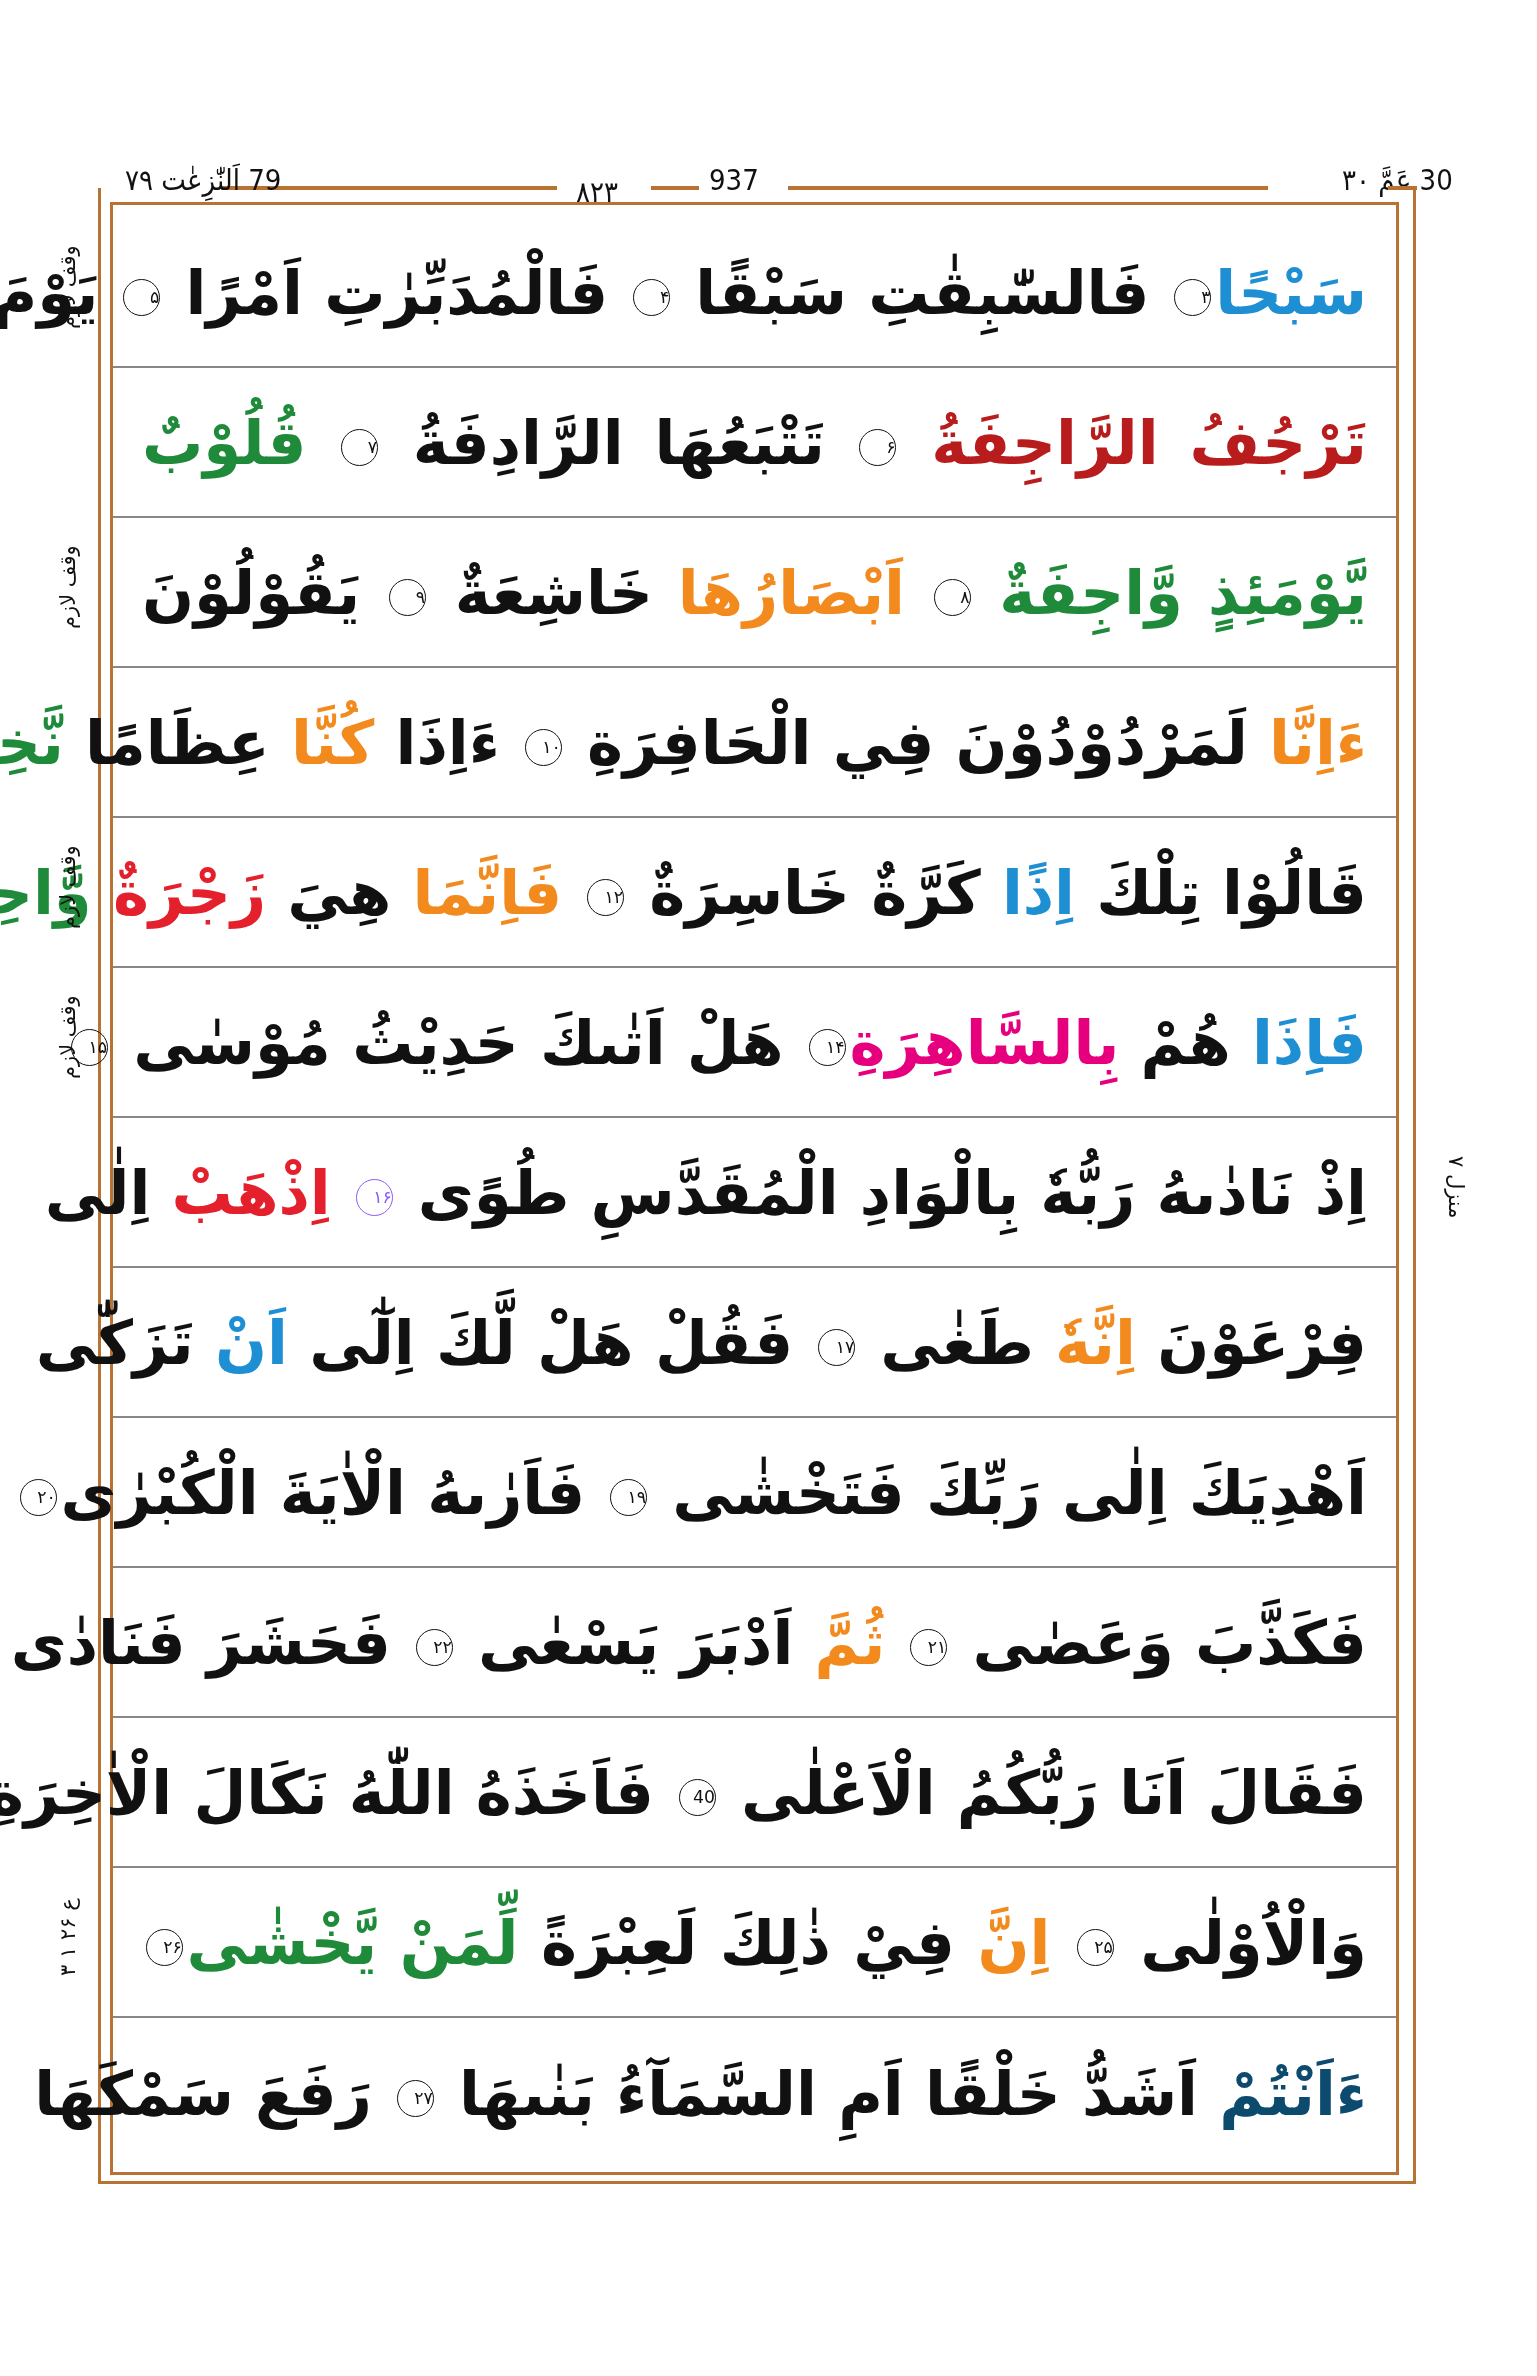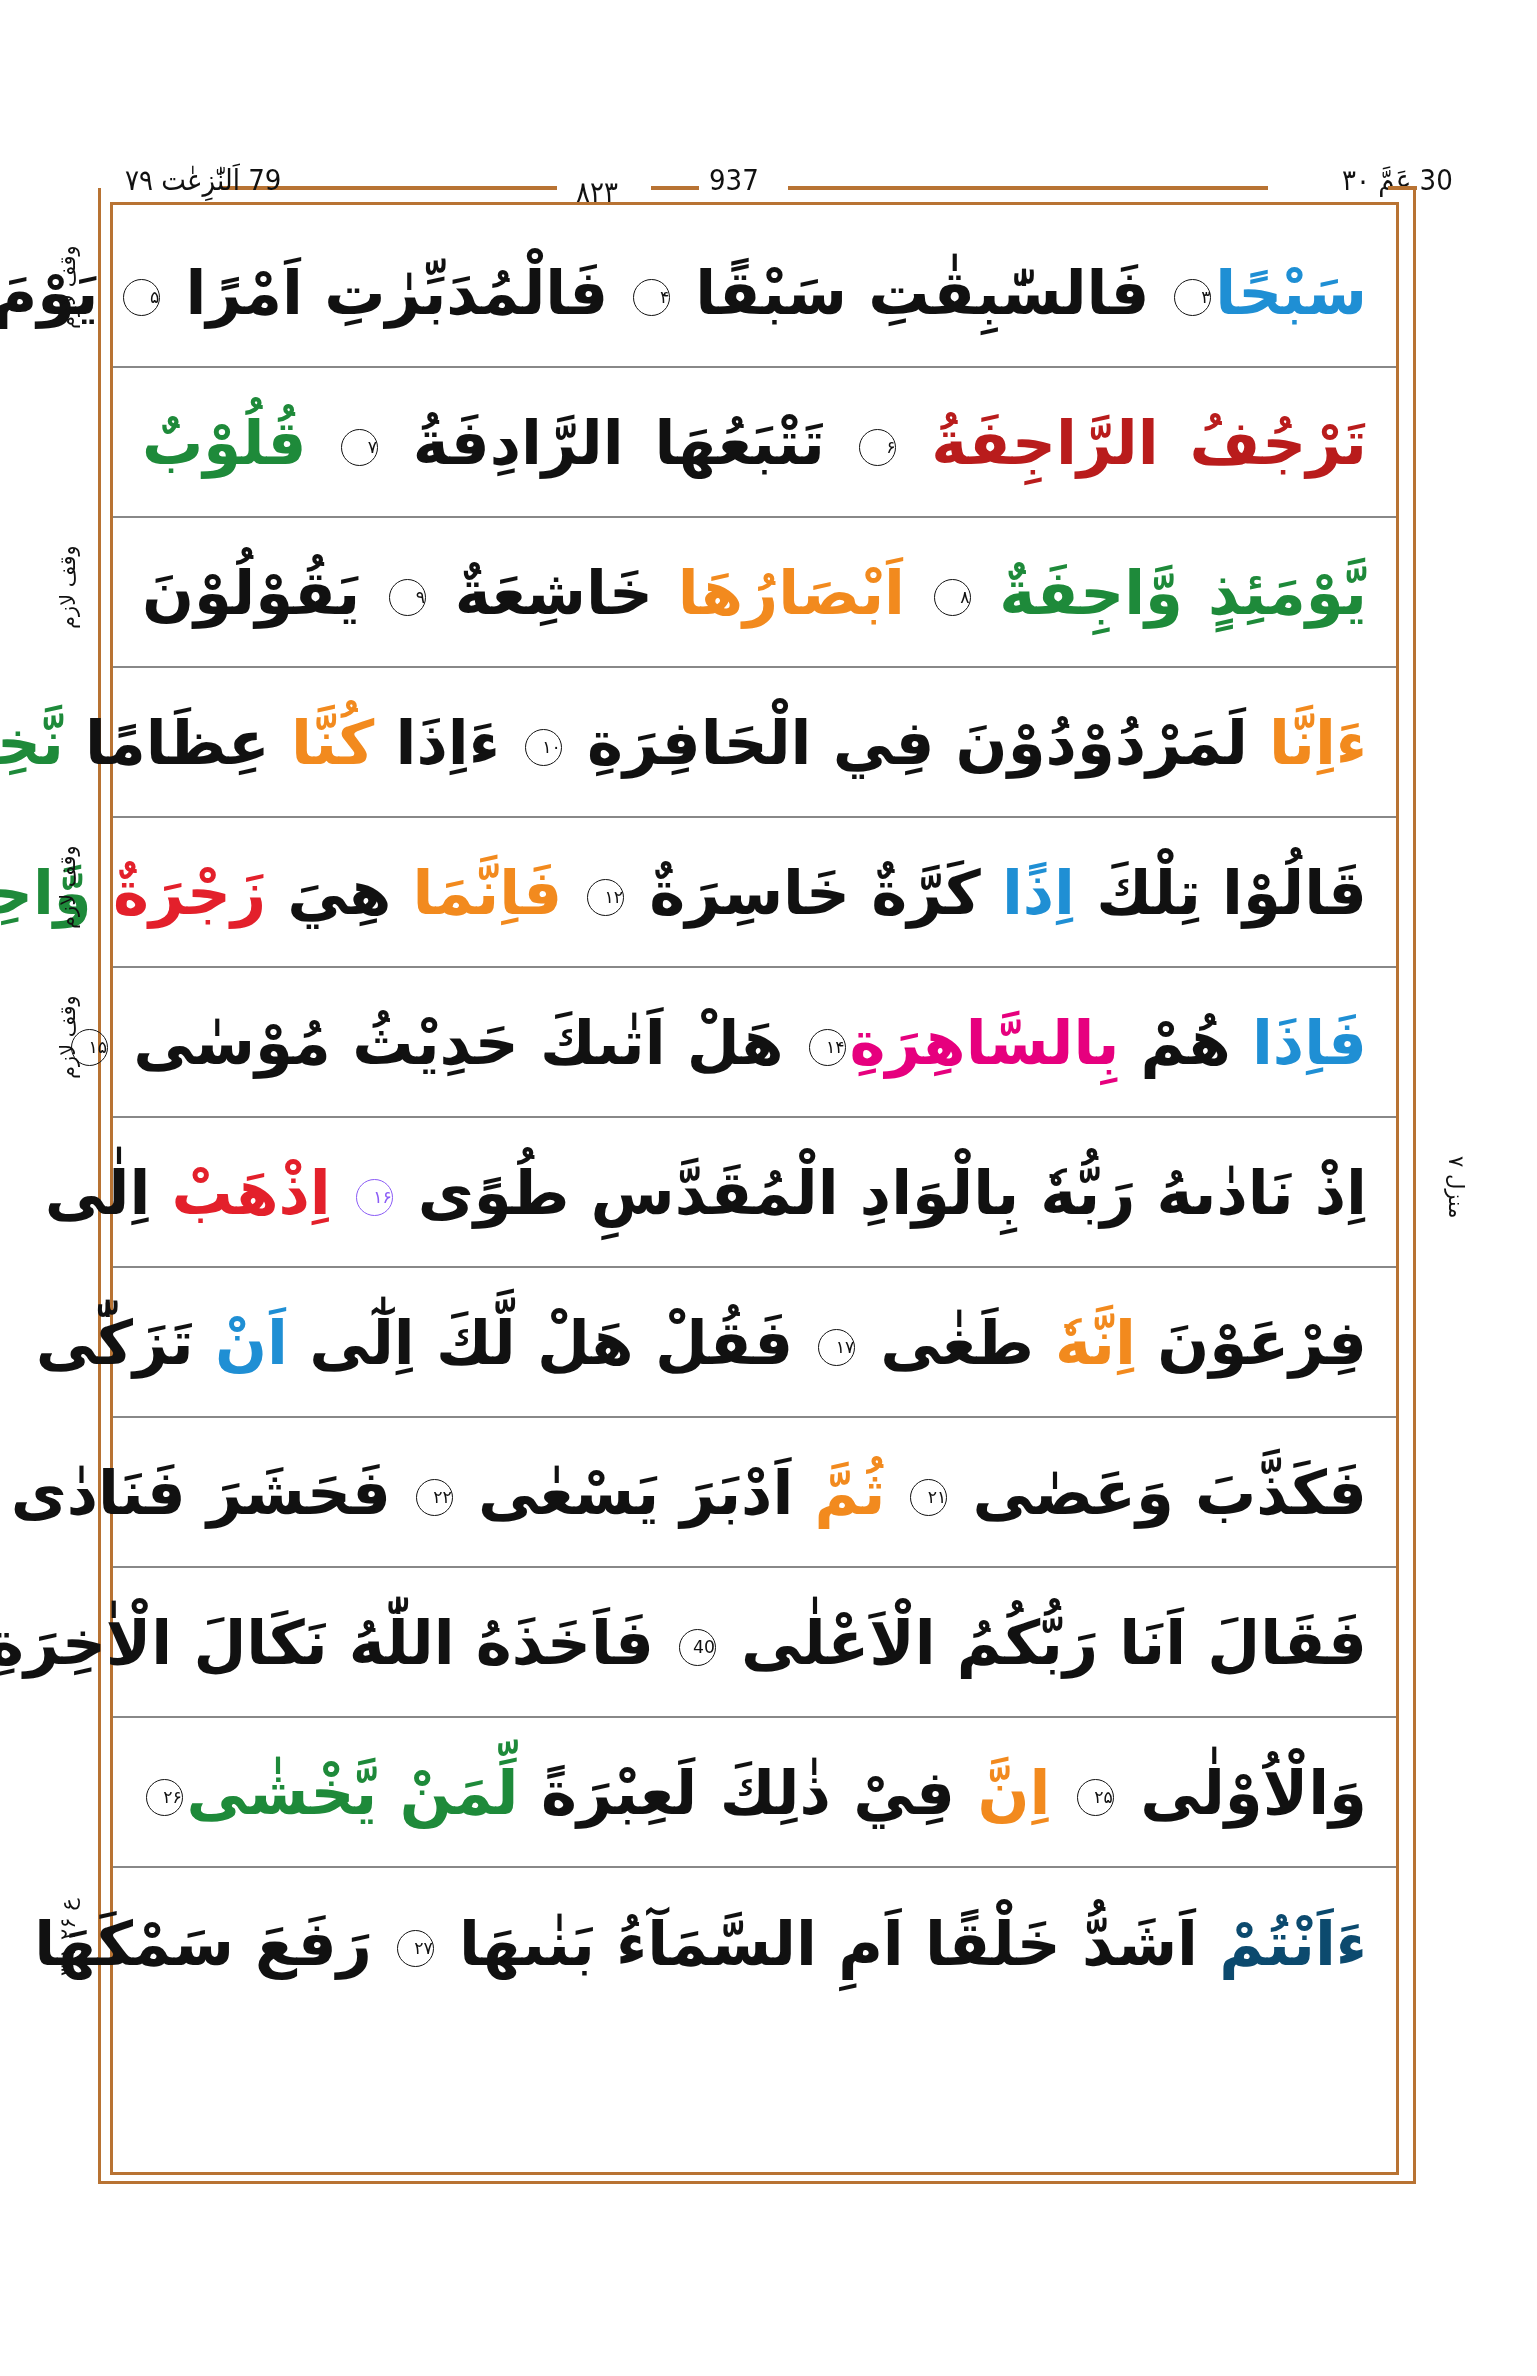--- a/index.html
+++ b/index.html
@@ -55,20 +55,23 @@
       <div class="line">
         <div class="line-text"><span class="seg" style="color: rgb(31, 143, 212);">فَاِذَا</span><span class="seg" style="color: rgb(17, 17, 17);"> هُمْ </span><span class="seg" style="color: rgb(230, 0, 126);">بِالسَّاهِرَةِ</span><span class="marker" style="color: rgb(17, 17, 17);">۱۴</span><span class="seg" style="color: rgb(17, 17, 17);"> هَلْ اَتٰىكَ حَدِيْثُ مُوْسٰى </span><span class="marker" style="color: rgb(17, 17, 17);">۱۵</span></div>
       </div>
       <div class="line">
         <div class="line-text"><span class="seg" style="color: rgb(17, 17, 17);">اِذْ نَادٰىهُ رَبُّهٗ بِالْوَادِ الْمُقَدَّسِ طُوًى </span><span class="marker" style="color: #8b5cf6;">۱۶</span><span class="seg" style="color: rgb(227, 32, 43);"> اِذْهَبْ</span><span class="seg" style="color: rgb(17, 17, 17);"> اِلٰى</span></div>
       </div>
       <div class="line">
         <div class="line-text"><span class="seg" style="color: rgb(17, 17, 17);">فِرْعَوْنَ </span><span class="seg" style="color: rgb(242, 138, 30);">اِنَّهٗ</span><span class="seg" style="color: rgb(17, 17, 17);"> طَغٰى </span><span class="marker" style="color: rgb(17, 17, 17);">۱۷</span><span class="seg" style="color: rgb(17, 17, 17);"> فَقُلْ هَلْ لَّكَ اِلٰٓى </span><span class="seg" style="color: rgb(31, 143, 212);">اَنْ</span><span class="seg" style="color: rgb(17, 17, 17);"> تَزَكّٰى </span></div>
       </div>
       <div class="line">
+        <div class="line-text"><span class="seg" style="color: rgb(17, 17, 17);">اَهْدِيَكَ اِلٰى رَبِّكَ فَتَخْشٰى </span><span class="marker" style="color: rgb(17, 17, 17);">۱۹</span><span class="seg" style="color: rgb(17, 17, 17);"> فَاَرٰىهُ الْاٰيَةَ الْكُبْرٰى</span><span class="marker" style="color: rgb(17, 17, 17);">۲۰</span></div>
+      </div>
+      <div class="line">
         <div class="line-text"><span class="seg" style="color: rgb(17, 17, 17);">فَكَذَّبَ وَعَصٰى </span><span class="marker" style="color: rgb(17, 17, 17);">۲۱</span><span class="seg" style="color: rgb(242, 138, 30);"> ثُمَّ</span><span class="seg" style="color: rgb(17, 17, 17);"> اَدْبَرَ يَسْعٰى </span><span class="marker" style="color: rgb(17, 17, 17);">۲۲</span><span class="seg" style="color: rgb(17, 17, 17);"> فَحَشَرَ فَنَادٰى </span></div>
       </div>
       <div class="line">
         <div class="line-text"><span class="seg" style="color: rgb(17, 17, 17);">فَقَالَ اَنَا رَبُّكُمُ الْاَعْلٰى </span><span class="marker" style="color: rgb(17, 17, 17);">40</span><span class="seg" style="color: rgb(17, 17, 17);"> فَاَخَذَهُ اللّٰهُ نَكَالَ الْاٰخِرَةِ</span></div>
       </div>
       <div class="line">
         <div class="line-text"><span class="seg" style="color: rgb(17, 17, 17);">وَالْاُوْلٰى </span><span class="marker" style="color: rgb(17, 17, 17);">۲۵</span><span class="seg" style="color: rgb(242, 138, 30);"> اِنَّ</span><span class="seg" style="color: rgb(17, 17, 17);"> فِيْ ذٰلِكَ </span><span class="seg" style="color: rgb(17, 17, 17);">لَعِبْرَةً</span><span class="seg" style="color: rgb(30, 138, 58);"> لِّمَنْ يَّخْشٰى</span><span class="marker" style="color: rgb(17, 17, 17);">۲۶</span></div>
       </div>
       <div class="line">
         <div class="line-text"><span class="seg" style="color: #0c4a6e;">ءَاَنْتُمْ</span><span class="seg" style="color: rgb(17, 17, 17);"> اَشَدُّ خَلْقًا اَمِ السَّمَآءُ بَنٰىهَا </span><span class="marker" style="color: rgb(17, 17, 17);">۲۷</span><span class="seg" style="color: rgb(17, 17, 17);"> رَفَعَ سَمْكَهَا</span></div>

